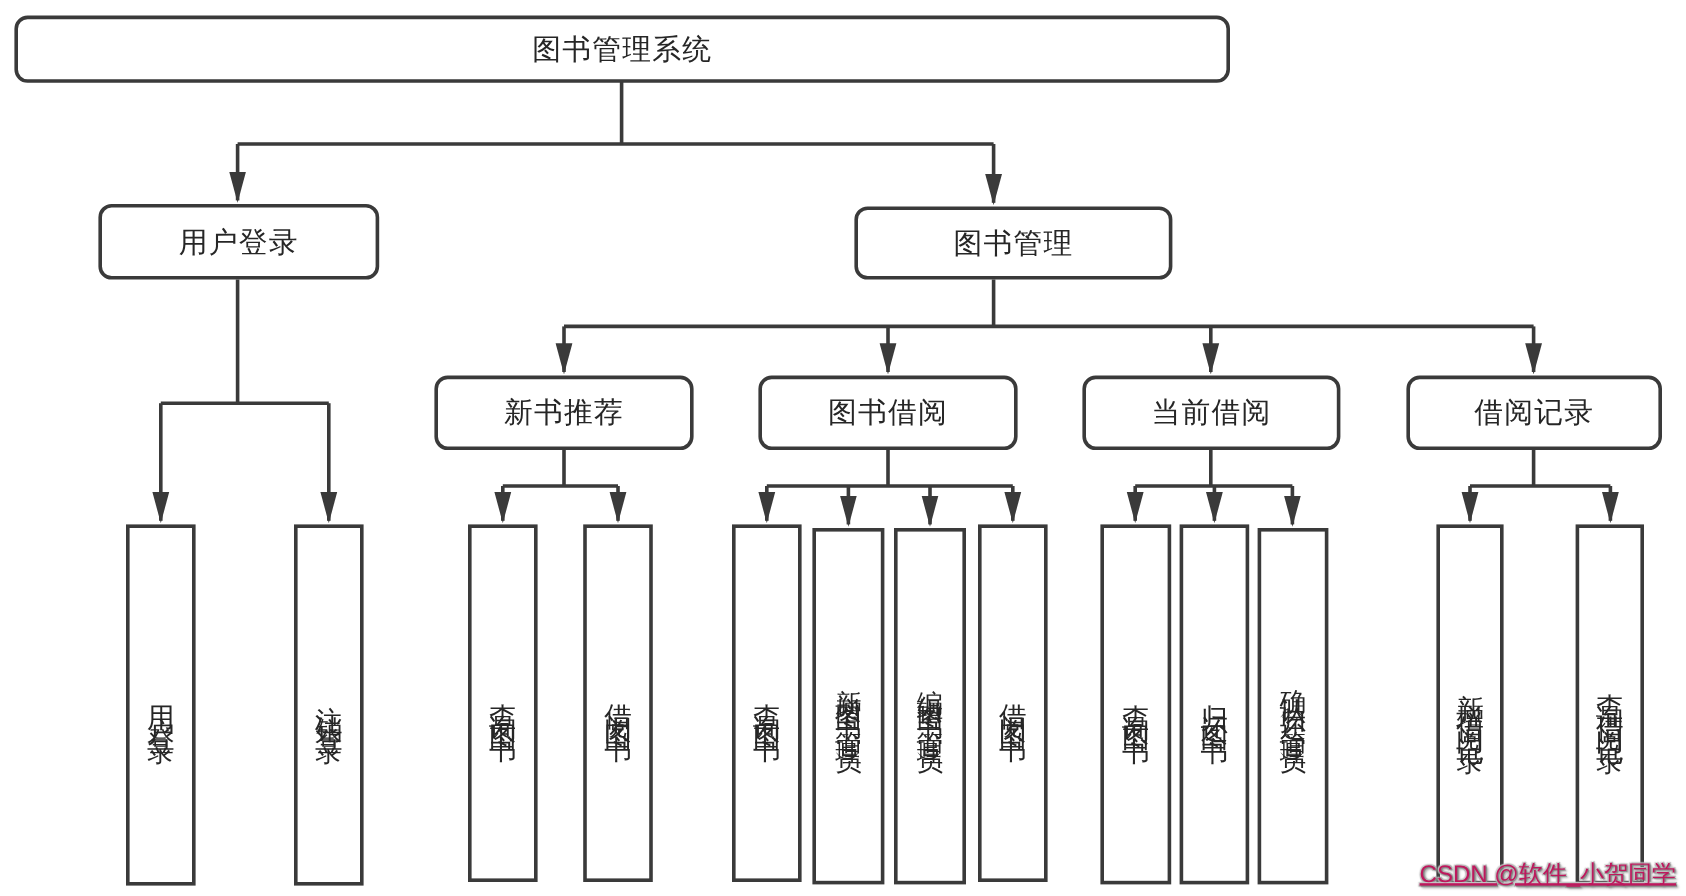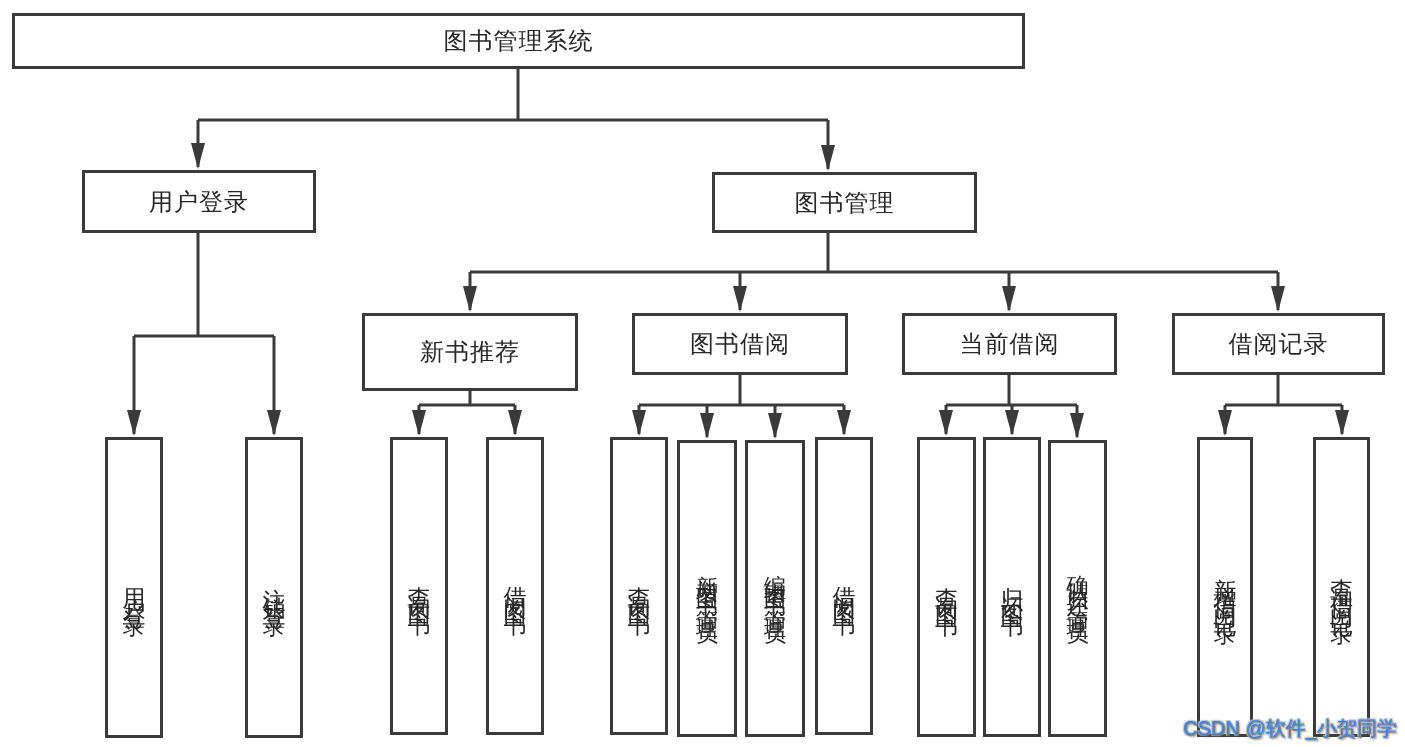--- a/index.html
+++ b/index.html
@@ -5,30 +5,31 @@
   html,body{margin:0;padding:0;background:#ffffff;}
   body{font-family:"Liberation Sans", sans-serif;}
   .canvas{position:relative;width:1405px;height:747px;background:#ffffff;overflow:hidden;}
   .wires{position:absolute;left:0;top:0;width:1405px;height:747px;}
   .node{
     position:absolute;box-sizing:border-box;background:#ffffff;
     border:3px solid #3a3a3a;color:#262626;
     display:flex;align-items:center;justify-content:center;
     z-index:2;
   }
-  .h{font-size:24px;letter-spacing:1px;}
+  .h{font-size:24px;letter-spacing:1px;border-radius:11px;}
   .v{
     writing-mode:vertical-rl;text-orientation:mixed;
     font-size:23px;letter-spacing:9px;line-height:1;
   }
   .v.long{font-size:22px;letter-spacing:7px;}
   .watermark{
     position:absolute;left:1183px;top:715px;z-index:5;
-    font-size:20px;color:#3b82f6;white-space:nowrap;
+    font-size:20px;color:#be185d;white-space:nowrap;
     text-shadow:1px 1px 1px #7d7d7d,-1px -1px 1px #c9c9c9,1px -1px 1px #ababab,-1px 1px 1px #ababab,2px 2px 2px rgba(90,90,90,0.55);
+    text-decoration:underline;
   }
 </style>
 </head>
 <body>
 
 <div class="canvas">
 
   <svg class="wires" viewBox="0 0 1405 747" xmlns="http://www.w3.org/2000/svg">
     <defs>
       <marker id="arrow" viewBox="0 0 26 16" refX="24" refY="8" markerWidth="26" markerHeight="16" orient="auto" markerUnits="userSpaceOnUse">
@@ -70,21 +71,21 @@
       <path d="M1225,405 V434" marker-end="url(#arrow)"></path>
       <path d="M1342,405 V434" marker-end="url(#arrow)"></path>
     </g>
   </svg>
 
   <div class="node h" style="left:12px;top:13px;width:1013px;height:56px">图书管理系统</div>
 
   <div class="node h" style="left:82px;top:170px;width:234px;height:63px">用户登录</div>
   <div class="node h" style="left:712px;top:172px;width:265px;height:61px">图书管理</div>
 
-  <div class="node h" style="left:362px;top:313px;width:216px;height:78px">新书推荐</div>
+  <div class="node h" style="left:362px;top:313px;width:216px;height:62px">新书推荐</div>
   <div class="node h" style="left:902px;top:313px;width:215px;height:62px">当前借阅</div>
   <div class="node h" style="left:632px;top:313px;width:216px;height:62px">图书借阅</div>
   <div class="node h" style="left:1172px;top:313px;width:213px;height:62px">借阅记录</div>
 
   <div class="node v" style="left:105px;top:437px;width:58px;height:301px">用户登录</div>
   <div class="node v" style="left:245px;top:437px;width:58px;height:301px">注销登录</div>
 
   <div class="node v" style="left:390px;top:437px;width:58px;height:298px">查询图书</div>
   <div class="node v" style="left:486px;top:437px;width:58px;height:298px">借阅图书</div>
 

